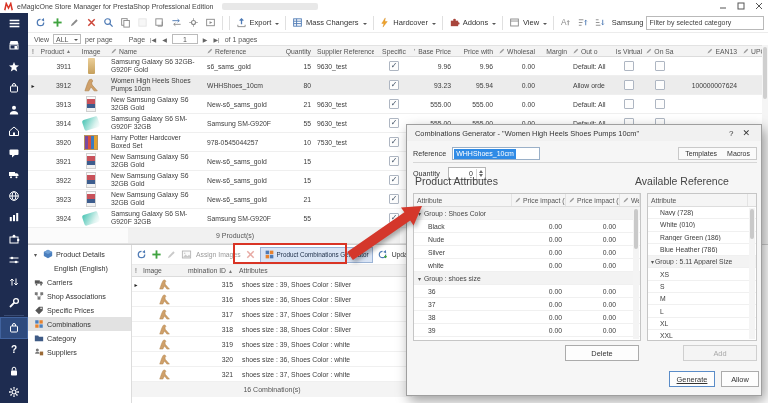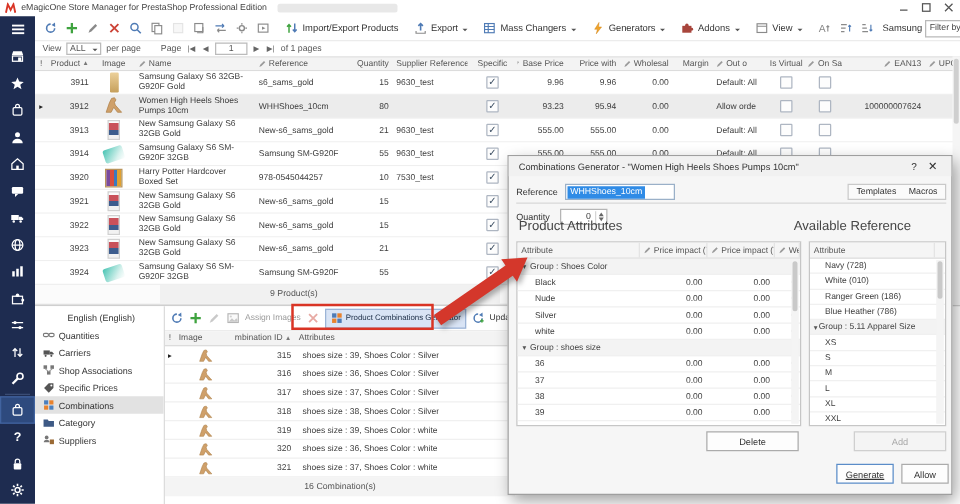--- a/index.html
+++ b/index.html
@@ -392,29 +392,20 @@
       </span>
       <span class="tbtn">
         <span class="icon">
           <svg width="11" height="11" viewBox="0 0 12 12">
             <rect x="1.8" y="2.5" width="8.4" height="7" fill="none" stroke="#8a8a8a"></rect>
             <polygon points="5,4.5 8,6 5,7.5" fill="#8a8a8a"></polygon>
           </svg>
         </span>
       </span>
       <span class="tsep"></span>
-      <span class="tbtn">
-        <span class="icon">
-          <svg width="11" height="11" viewBox="0 0 12 12">
-            <path d="M3.5 10 V3 M1.8 4.8 L3.5 3 L5.2 4.8" fill="none" stroke="#3fa33f" stroke-width="1.3"></path>
-            <path d="M8.5 2 V9 M6.8 7.2 L8.5 9 L10.2 7.2" fill="none" stroke="#4f7bb5" stroke-width="1.3"></path>
-          </svg>
-        </span>
-        <span>Import/Export Products</span>
-      </span>
       <span class="tsep"></span>
       <span class="tbtn">
         <span class="icon">
           <svg width="11" height="11" viewBox="0 0 12 12">
             <path d="M6 8 V2 M4 4 L6 2 L8 4" fill="none" stroke="#4f7bb5" stroke-width="1.4"></path>
             <path d="M2 8.5 V10.5 H10 V8.5" fill="none" stroke="#8a8a8a"></path>
           </svg>
         </span>
         <span>Export</span>
         <span class="caret"></span>
@@ -432,21 +423,21 @@
         <span>Mass Changers</span>
         <span class="caret"></span>
       </span>
       <span class="tsep"></span>
       <span class="tbtn">
         <span class="icon">
           <svg width="11" height="11" viewBox="0 0 12 12">
             <polygon points="6.8,1 3,7 5.4,7 4.4,11 9,5 6.4,5" fill="#f0a42a" stroke="#cf7f12" stroke-width="0.4"></polygon>
           </svg>
         </span>
-        <span>Generators</span>
+        <span>Hardcover</span>
         <span class="caret"></span>
       </span>
       <span class="tsep"></span>
       <span class="tbtn">
         <span class="icon">
           <svg width="11" height="11" viewBox="0 0 12 12">
             <rect x="2" y="4" width="8" height="6" fill="#a8453c"></rect>
             <circle cx="6" cy="3.4" r="1.5" fill="#a8453c"></circle>
             <circle cx="10.2" cy="7" r="1.3" fill="#a8453c"></circle>
           </svg>
@@ -880,31 +871,32 @@
     <div class="band">
         <span>9 Product(s)</span>
       </div>
   </div>
   <div class="vscroll">
       <div class="thumb"></div>
     </div>
 
   <div class="bottom">
     <div class="tree" id="tree">
+        <div class="tree-item">
+          <span class="tree-chevron">▾</span>
+          <span class="icon">
+            <svg width="10" height="10" viewBox="0 0 12 12">
+              <path d="M6 1 L11 3.5 V8.5 L6 11 L1 8.5 V3.5 Z" fill="#4a7fbe"></path>
+              <path d="M6 1 L11 3.5 L6 6 L1 3.5 Z" fill="#6f9fd4"></path>
+            </svg>
+          </span>
+          <span>Product Details</span>
+        </div>
         <div class="tree-item lvl1">
           <span>English (English)</span>
-        </div>
-        <div class="tree-item">
-          <span class="icon">
-            <svg width="10" height="10" viewBox="0 0 12 12">
-              <rect x="0.8" y="4.5" width="5" height="3" rx="1.5" fill="none" stroke="#7a7a7a" stroke-width="1.1"></rect>
-              <rect x="6.2" y="4.5" width="5" height="3" rx="1.5" fill="none" stroke="#7a7a7a" stroke-width="1.1"></rect>
-            </svg>
-          </span>
-          <span>Quantities</span>
         </div>
         <div class="tree-item">
           <span class="icon">
             <svg width="10" height="10" viewBox="0 0 12 12">
               <rect x="1" y="4" width="6" height="4" fill="#555"></rect>
               <path d="M7 5.3 h2.2 l1.3 1.5 v1.2 h-3.5 z" fill="#555"></path>
               <circle cx="3" cy="9.2" r="1" fill="#555"></circle>
               <circle cx="8.5" cy="9.2" r="1" fill="#555"></circle>
             </svg>
           </span>

